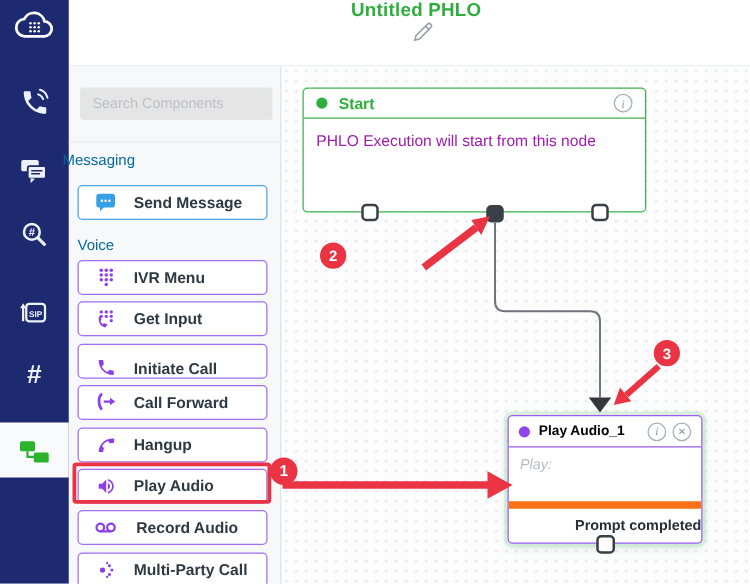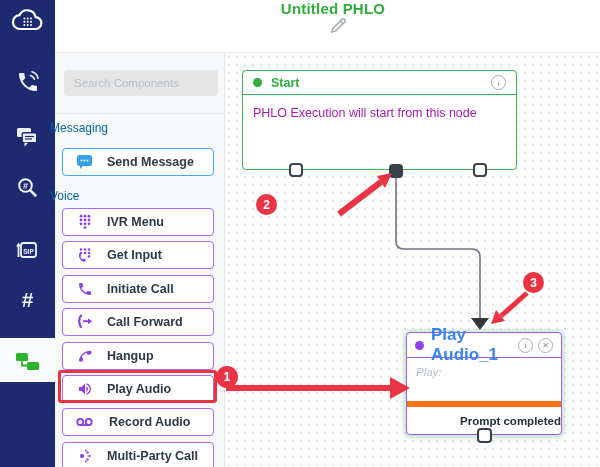--- a/index.html
+++ b/index.html
@@ -45,21 +45,21 @@
   .start-foot { position:absolute; left:0; right:0; bottom:4px; height:24px; display:flex; align-items:center; justify-content:space-between; padding:0 9px; }
   .out-label { font-size:11.5px; font-weight:700; color:#262e36; white-space:nowrap; }
   .vsep { width:1px; height:17px; background:#dde2e7; }
 
   .port { position:absolute; width:14px; height:14px; background:#fff; border:2px solid #3a4047; border-radius:4px; z-index:6; }
   .port.filled { background:#3a4047; }
 
   .play-node { left:406px; top:332px; width:156px; height:103px; border:1.5px solid #9a5cf5;
                box-shadow:0 0 0 3px rgba(186,226,195,.45), 0 2px 9px rgba(140,190,150,.35); }
   .play-node .node-head { height:25px; border-bottom:1.5px solid #9a5cf5; padding:0 8px; }
-  .play-title { color:#3b82f6; font-size:17px; font-weight:700; flex:1; }
+  .play-title { color:#000000; font-size:11px; font-weight:700; flex:1; }
   .head-icons { display:flex; gap:5px; }
   .play-body { color:#b4bcc4; font-size:11.5px; padding:8px 16px 0 9px;font-style:italic; }
   .play-foot { position:absolute; left:0; right:0; bottom:0; height:33px; border-top:6px solid #f97316; display:flex; align-items:center; justify-content:flex-end;margin-top:19px; }
   .play-foot-label { font-size:11.5px; font-weight:700; color:#262e36; }
 
   svg.layer { position:absolute; left:0; top:0; width:600px; height:467px; pointer-events:none; }
   .connector-layer { z-index:7; }
   .red-layer { z-index:10; }
 
   
@@ -159,21 +159,21 @@
         <g fill="#fff">
             <circle cx="5.5" cy="6.5" r="1"></circle>
             <circle cx="8.5" cy="6.5" r="1"></circle>
             <circle cx="11.5" cy="6.5" r="1"></circle>
           </g>
       </svg>
     </span>
     <span class="comp-label">Send Message</span>
   </div>
 
-  <div class="sec-label" style="top:189px;z-index:4;">Voice</div>
+  <div class="sec-label" style="top:189px;z-index:4;margin-left:12px;">Voice</div>
 
   <div class="comp-btn" style="top:208px;">
     <span class="cicon">
       <svg width="14" height="16" viewBox="0 0 14 16">
           <g fill="#8b3fe8">
         <circle cx="3" cy="2.2" r="1.4"></circle>
             <circle cx="7" cy="2.2" r="1.4"></circle>
             <circle cx="11" cy="2.2" r="1.4"></circle>
         <circle cx="3" cy="6" r="1.4"></circle>
             <circle cx="7" cy="6" r="1.4"></circle>
@@ -199,21 +199,21 @@
             <circle cx="8" cy="6" r="1.3"></circle>
             <circle cx="12" cy="6" r="1.3"></circle>
         <circle cx="12" cy="9.5" r="1.3"></circle>
         <path d="M2 8.5c0 3 2 5.5 5 6.5l1.6-1.6c.4-.4.2-1-.3-1.2l-1.6-.5c-.4-.1-.8 0-1 .3l-.4.4c-1-.7-1.6-1.5-2-2.6l.5-.4c.3-.3.4-.7.3-1L3.6 6.7c-.2-.5-.9-.6-1.2-.2L2 7z"></path>
           </g>
       </svg>
     </span>
     <span class="comp-label">Get Input</span>
   </div>
 
-  <div class="comp-btn" style="top:275px;">
+  <div class="comp-btn" style="top:275px;align-items:flex-end;">
     <span class="cicon">
       <svg width="16" height="16" viewBox="0 0 24 24">
         <path fill="#8b3fe8" d="M6.6 10.8c1.5 2.9 3.8 5.2 6.7 6.7l2.2-2.2c.3-.3.7-.4 1-.2 1.1.4 2.3.6 3.5.6.6 0 1 .4 1 1V20c0 .6-.4 1-1 1C10.6 21 3 13.4 3 4c0-.6.4-1 1-1h3.5c.6 0 1 .4 1 1 0 1.2.2 2.4.6 3.5.1.3 0 .7-.2 1l-2.3 2.3z"></path>
       </svg>
     </span>
     <span class="comp-label">Initiate Call</span>
   </div>
 
   <div class="comp-btn" style="top:308px;">
     <span class="cicon">

